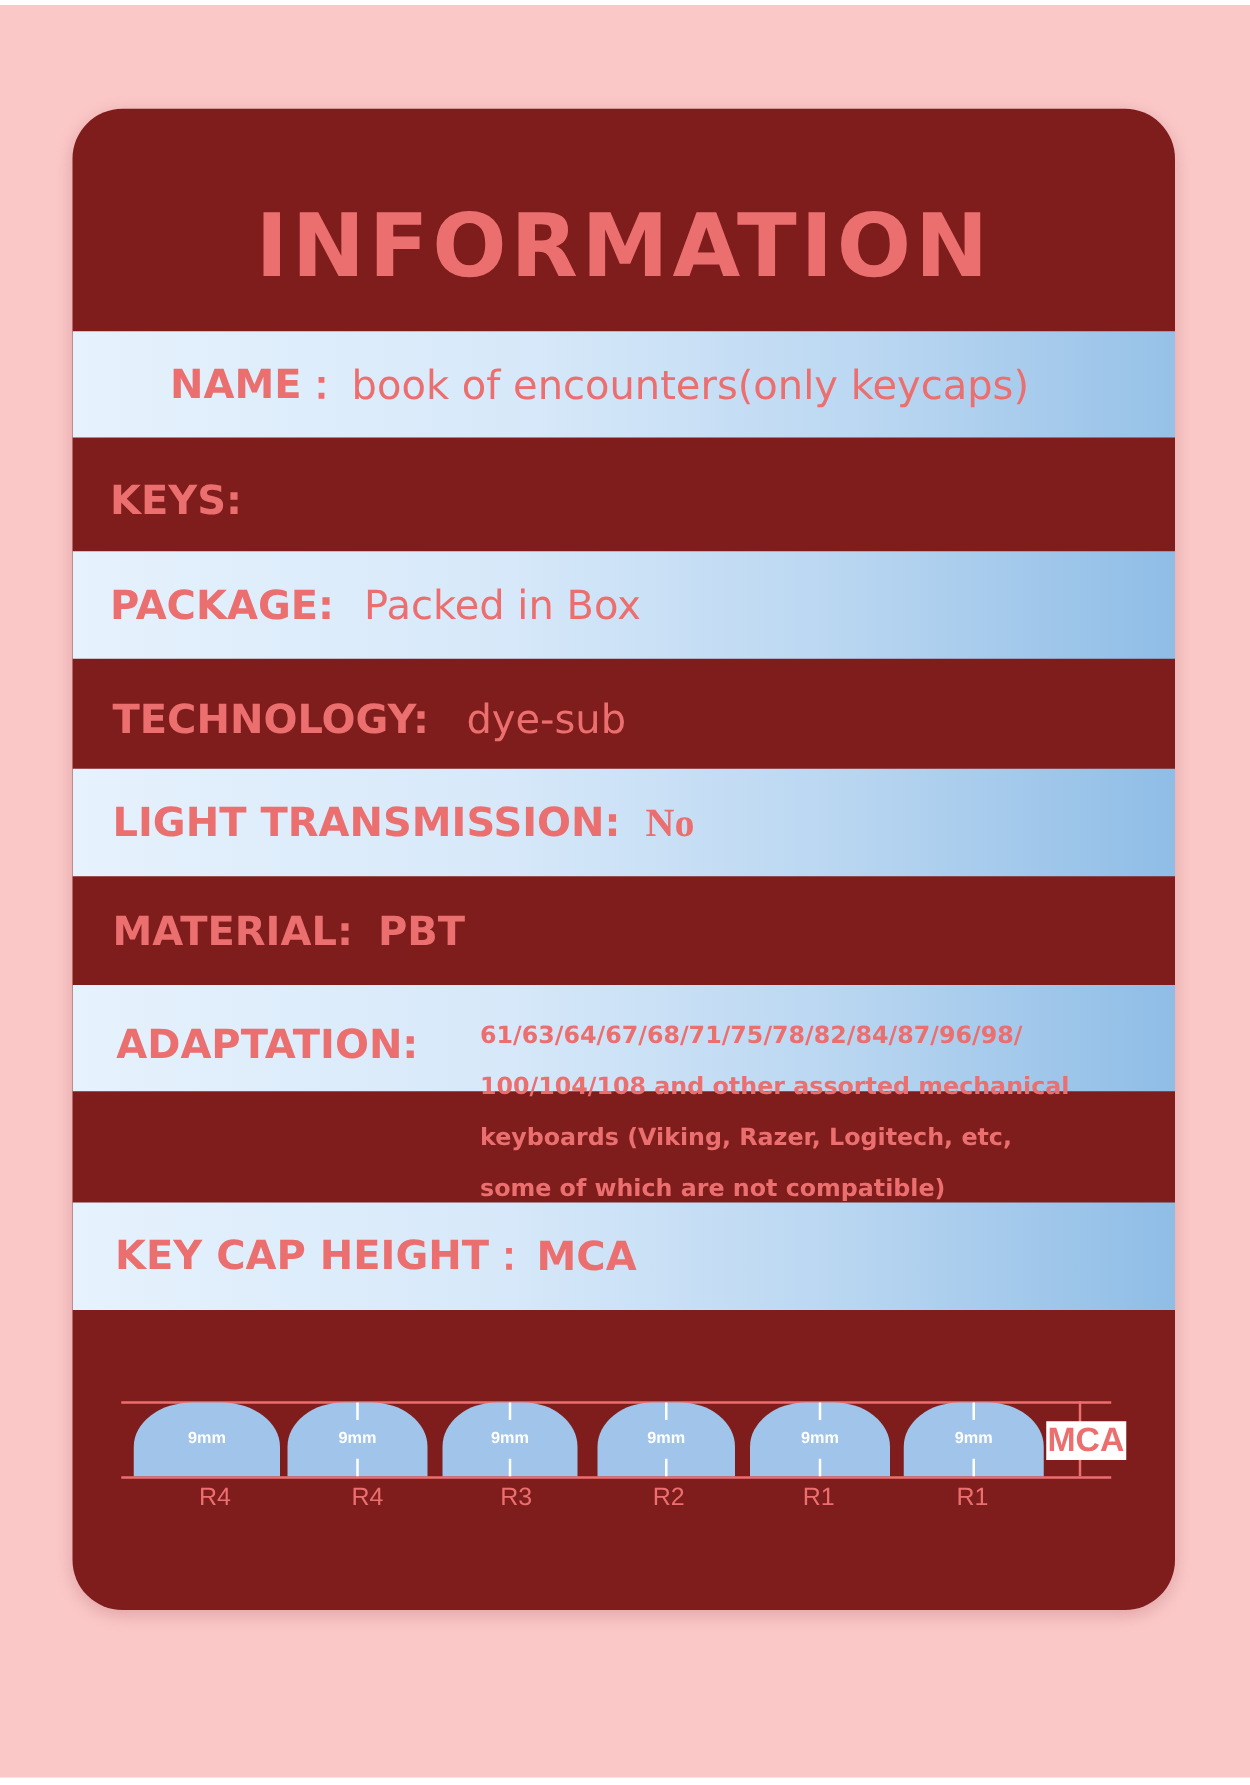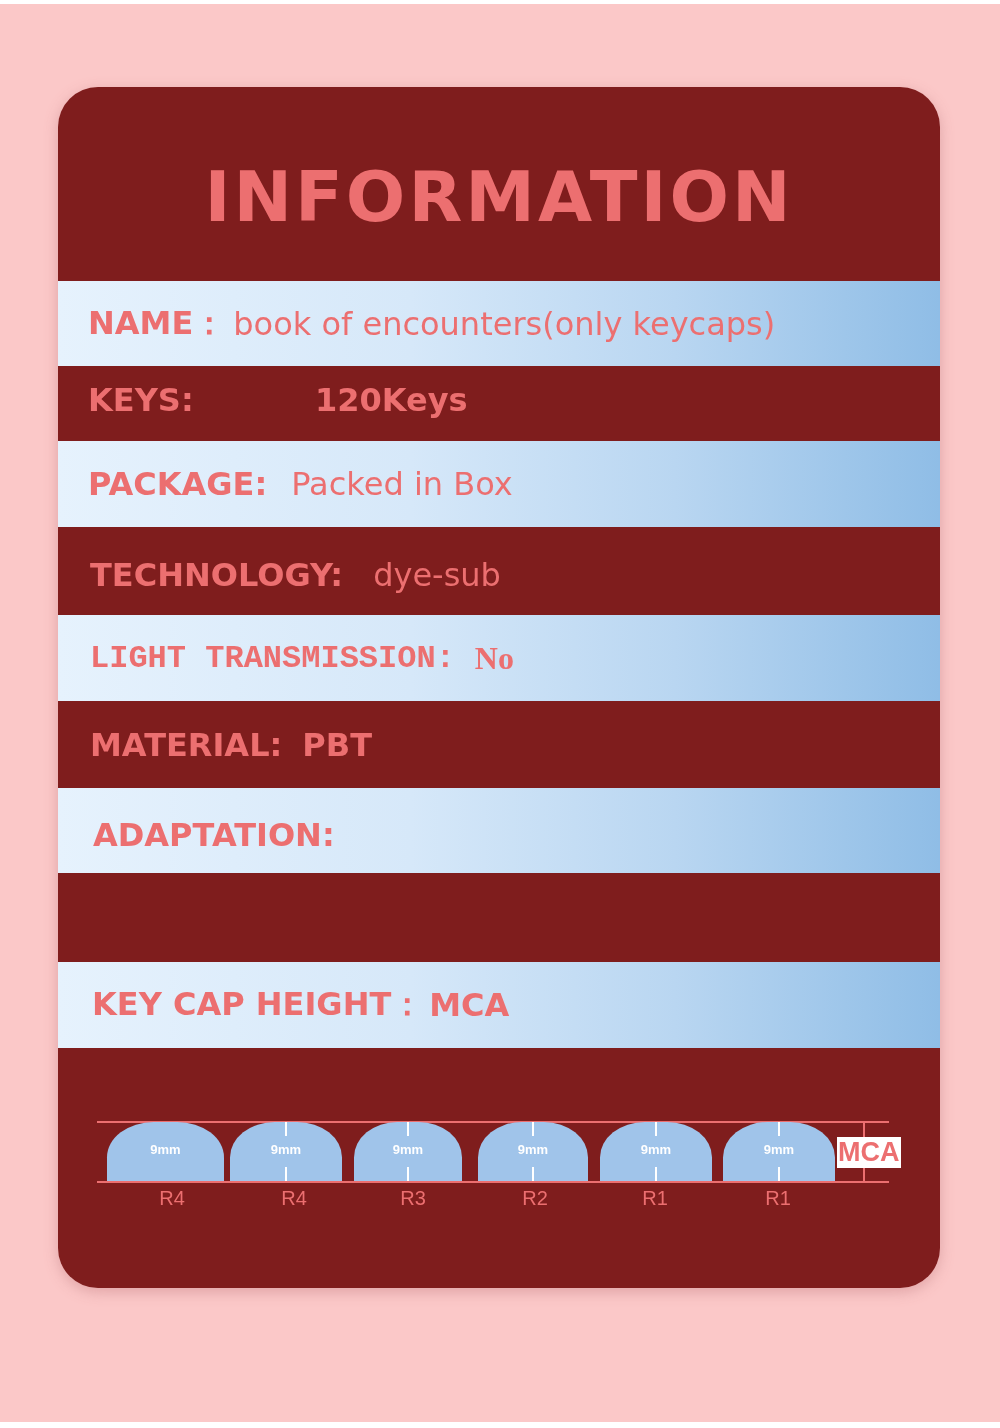--- a/index.html
+++ b/index.html
@@ -83,53 +83,58 @@
   }
 </style>
 </head>
 <body>
 
 <div class="bg"></div>
 
 <div class="card">
   <div class="title">INFORMATION</div>
 
-  <div class="row blue" style="top:194px;height:85px;">
+  <div class="row blue" style="top:178px;height:85px;padding-left:48px;">
     <span class="label" style="margin-left:30px;">NAME：</span>
     <span class="value" style="margin-left:8px;font-weight:normal;">book of encounters(only keycaps)</span>
   </div>
 
   <div class="row" style="top:272px;height:82px;">
     <span class="label" style="margin-left:30px;width:227px;display:inline-block;">KEYS:</span>
-    <span class="value">120Keys</span>
   </div>
 
   <div class="row blue" style="top:354px;height:86px;">
     <span class="label" style="margin-left:30px;">PACKAGE:</span>
     <span class="value" style="margin-left:24px;font-weight:normal;">Packed in Box</span>
   </div>
 
   <div class="row" style="top:440px;height:96px;">
     <span class="label" style="margin-left:32px;">TECHNOLOGY:</span>
     <span class="value" style="margin-left:30px;font-weight:normal;">dye-sub</span>
   </div>
 
   <div class="row blue" style="top:528px;height:86px;">
-    <span class="label" style="margin-left:32px;font-family:Liberation Mono, monospace;">LIGHT TRANSMISSION:</span>
+    <span class="label" style="margin-left:32px;">LIGHT TRANSMISSION:</span>
     <span class="value" style="margin-left:20px;font-family:Liberation Serif, serif;">No</span>
   </div>
 
   <div class="row" style="top:614px;height:87px;">
     <span class="label" style="margin-left:32px;text-align:right;">MATERIAL:</span>
     <span class="value" style="margin-left:20px;">PBT</span>
   </div>
 
   <div class="adapt">
     <div class="band"></div>
     <span class="label">ADAPTATION:</span>
+    <div class="lines">
+      <div>61/63/64/67/68/71/75/78/82/84/87/96/98/</div>
+      <div>100/104/108 and other assorted mechanical</div>
+      <div>keyboards (Viking, Razer, Logitech, etc,</div>
+      <div>some of which are not compatible)</div>
+    </div>
   </div>
 
   <div class="row blue" style="top:875px;height:86px;">
     <span class="label" style="margin-left:34px;">KEY CAP HEIGHT：</span>
     <span class="value" style="margin-left:6px;">MCA</span>
   </div>
 
   <div class="diagram">
     <div class="hline" style="left:39px;width:792px;top:14px;"></div>
     <div class="hline" style="left:39px;width:792px;top:74px;"></div>

